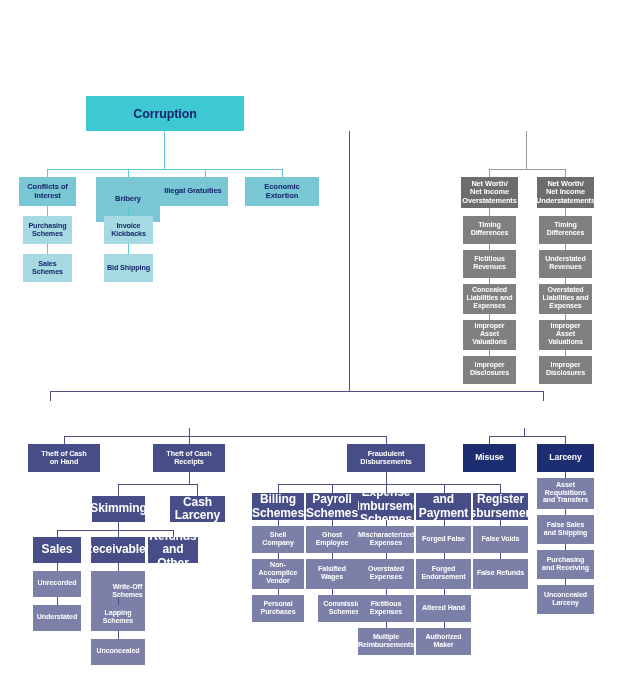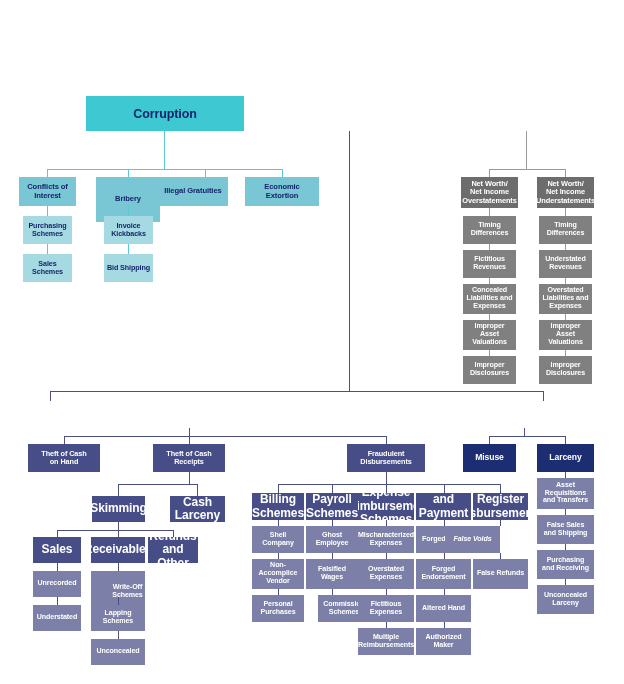--- a/index.html
+++ b/index.html
@@ -173,21 +173,21 @@
   <div class="box lvl5-navy" style="left:416px;top:478px;width:55px;height:27px;">Forged False</div>
   <div class="ln ln-navy" style="left:444px;top:505px;width:1px;height:6px;"></div>
   <div class="box lvl5-navy" style="left:416px;top:511px;width:55px;height:30px;">Forged<br>Endorsement</div>
   <div class="ln ln-navy" style="left:444px;top:541px;width:1px;height:6px;"></div>
   <div class="box lvl5-navy" style="left:416px;top:547px;width:55px;height:27px;">Altered Hand</div>
   <div class="ln ln-navy" style="left:444px;top:574px;width:1px;height:6px;"></div>
   <div class="box lvl5-navy" style="left:416px;top:580px;width:55px;height:27px;">Authorized<br>Maker</div>
 
   <div class="box lvl4-navy" style="left:473px;top:445px;width:55px;height:27px;">Register<br>Disbursements</div>
   <div class="ln ln-navy" style="left:500px;top:472px;width:1px;height:6px;"></div>
-  <div class="box lvl5-navy" style="left:445px;top:478px;width:55px;height:27px;font-style:italic;">False Voids</div>
+  <div class="box lvl5-navy" style="left:473px;top:478px;width:55px;height:27px;">False Voids</div>
   <div class="ln ln-navy" style="left:500px;top:505px;width:1px;height:6px;"></div>
   <div class="box lvl5-navy" style="left:473px;top:511px;width:55px;height:30px;">False Refunds</div>
 
   <div class="ln ln-navy" style="left:524px;top:380px;width:1px;height:8px;"></div>
   <div class="ln ln-navy" style="left:489px;top:388px;width:76px;height:1px;"></div>
   <div class="ln ln-navy" style="left:489px;top:388px;width:1px;height:8px;"></div>
   <div class="ln ln-navy" style="left:565px;top:388px;width:1px;height:8px;"></div>
 
   <div class="box lvl2-navy" style="left:463px;top:396px;width:53px;height:28px;">Misuse</div>
   <div class="box lvl2-navy" style="left:537px;top:396px;width:57px;height:28px;">Larceny</div>

